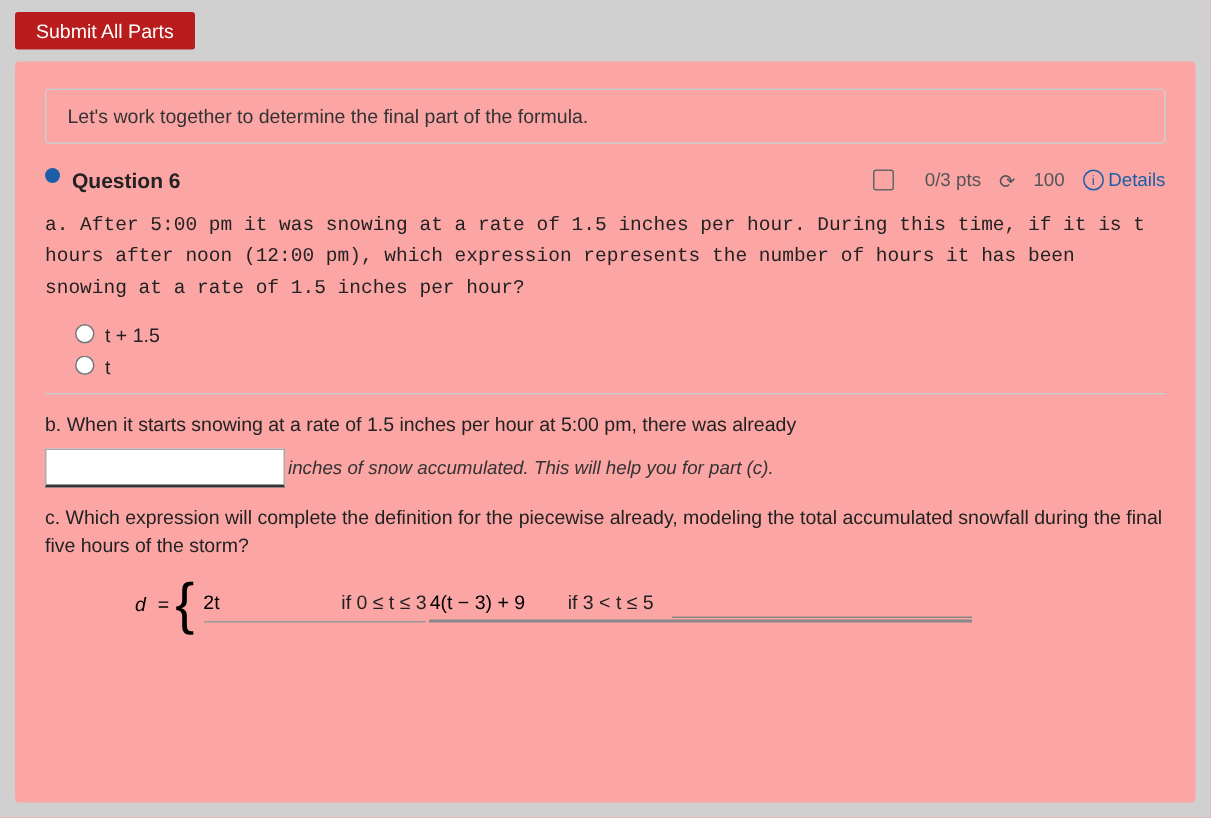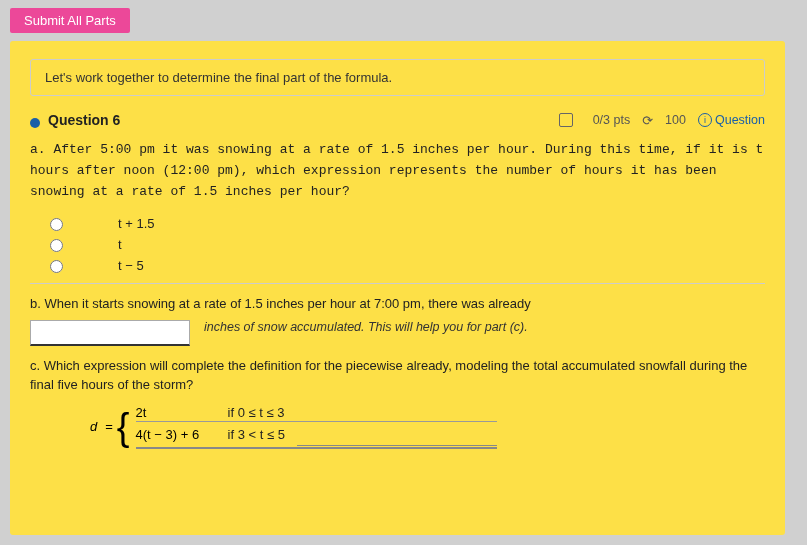--- a/index.html
+++ b/index.html
@@ -11,52 +11,52 @@
       display: flex;
       flex-direction: column;
     }
     .top-bar {
       background: #d0d0d0;
       padding: 8px 10px;
       display: flex;
       align-items: center;
     }
     .submit-btn {
-      background: #ec4899;
+      background: #b91c1c;
       color: white;
       border: none;
       padding: 5px 14px;
       font-size: 13px;
       cursor: pointer;
       border-radius: 2px;
     }
     .main-content {
-      background: #fde047;
-      margin: 0 22px 10px 10px;
+      background: #fca5a5;
+      margin: 0 10px 10px 10px;
       padding: 18px 20px;
       border-radius: 3px;
       flex: 1;
     }
     .intro-text {
       font-size: 13px;
       color: #333;
       margin-bottom: 16px;
       border: 1px solid #ccc;
       padding: 10px 14px;
       border-radius: 3px;
     }
     .question-header {
       display: flex;
       align-items: center;
       justify-content: space-between;
       margin-bottom: 12px;
     }
     .question-label {
       display: flex;
-      align-items: flex-end;
+      align-items: flex-start;
       font-size: 14px;
       font-weight: bold;
       color: #222;
     }
     .question-dot {
       width: 10px;
       height: 10px;
       background: #1a5fa8;
       border-radius: 50%;
       margin-right: 8px;
@@ -110,39 +110,39 @@
       line-height: 1.6;
       margin-bottom: 14px;
       font-family: Liberation Mono, monospace;
     }
     .options-list {
       list-style: none;
       margin: 10px 0 10px 20px;
     }
     .options-list li {
       display: flex;
-      align-items: flex-end;
+      align-items: flex-start;
       font-size: 13px;
       margin-bottom: 6px;
       color: #222;
-      gap: 48px;
     }
     .options-list li input[type="radio"] {
       margin-right: 7px;
       cursor: pointer;
     }
     .part-b {
       font-size: 13px;
       color: #222;
       margin-bottom: 6px;
       line-height: 1.5;
     }
     .part-b-row {
       display: flex;
-      gap: 14px;
+      align-items: center;
+      gap: 2px;
       margin-bottom: 10px;
     }
     .answer-input {
       border: 1px solid #aaa;
       border-bottom: 2px solid #333;
       width: 160px;
       height: 26px;
       font-size: 13px;
       padding: 2px 6px;
       outline: none;
@@ -174,21 +174,21 @@
       font-size: 13px;
     }
     .brace {
       font-size: 38px;
       line-height: 1;
       margin-right: 6px;
       font-weight: 200;
     }
     .piecewise-cases {
       display: flex;
-      flex-direction: column;
+      flex-direction: row;
       gap: 2px;
     }
     .piecewise-case {
       display: flex;
       align-items: center;
       gap: 12px;
       font-size: 13px;
       border-bottom: 1px solid #999;
       padding-bottom: 1px;
     }
@@ -235,63 +235,59 @@
     </div>
     <div class="question-meta">
       <span class="pts-badge">
         <span class="pts-icon"></span>
         <span>0/3 pts</span>
       </span>
       <span class="recycle-icon">⟳</span>
       <span>100</span>
       <a class="details-link" href="#">
         <span class="info-circle">i</span>
-        <span>Question</span>
+        <span>Details</span>
       </a>
     </div>
   </div>
 
   <div class="question-body">a. After 5:00 pm it was snowing at a rate of 1.5 inches per hour. During this time, if it is t hours after noon (12:00 pm), which expression represents the number of hours it has been snowing at a rate of 1.5 inches per hour?</div>
 
   <ul class="options-list">
     <li>
       <input type="radio" name="q6a" style="">
       <span>t + 1.5</span>
     </li>
     <li>
       <input type="radio" name="q6a" style="">
       <span>t</span>
     </li>
-    <li>
-      <input type="radio" name="q6a" style="">
-      <span>t − 5</span>
-    </li>
   </ul>
 
   <hr class="divider">
 
-  <div class="part-b">b. When it starts snowing at a rate of 1.5 inches per hour at 7:00 pm, there was already</div>
+  <div class="part-b">b. When it starts snowing at a rate of 1.5 inches per hour at 5:00 pm, there was already</div>
   <div class="part-b-row">
     <input type="text" class="answer-input" style="">
     <span class="italic-hint">inches of snow accumulated. This will help you for part (c).</span>
   </div>
 
   <div class="part-c">c. Which expression will complete the definition for the piecewise already, modeling the total accumulated snowfall during the final five hours of the storm?</div>
 
   <div class="piecewise-container">
     <div class="piecewise-row">
       <span class="d-label">d</span>
       <span style="margin-right:4px; font-size:13px;">=</span>
       <span class="brace">{</span>
       <div class="piecewise-cases">
         <div class="piecewise-case">
           <span class="case-expr">2t</span>
           <span class="case-cond">if  0 ≤ t ≤ 3</span>
         </div>
         <div class="piecewise-case">
-          <span class="case-expr">4(t − 3) + 6</span>
+          <span class="case-expr">4(t − 3) + 9</span>
           <span class="case-cond">if  3 &lt; t ≤ 5</span>
           <input type="text" class="underline-input" style="">
         </div>
       </div>
     </div>
   </div>
 </div>
 
 </body></html>

